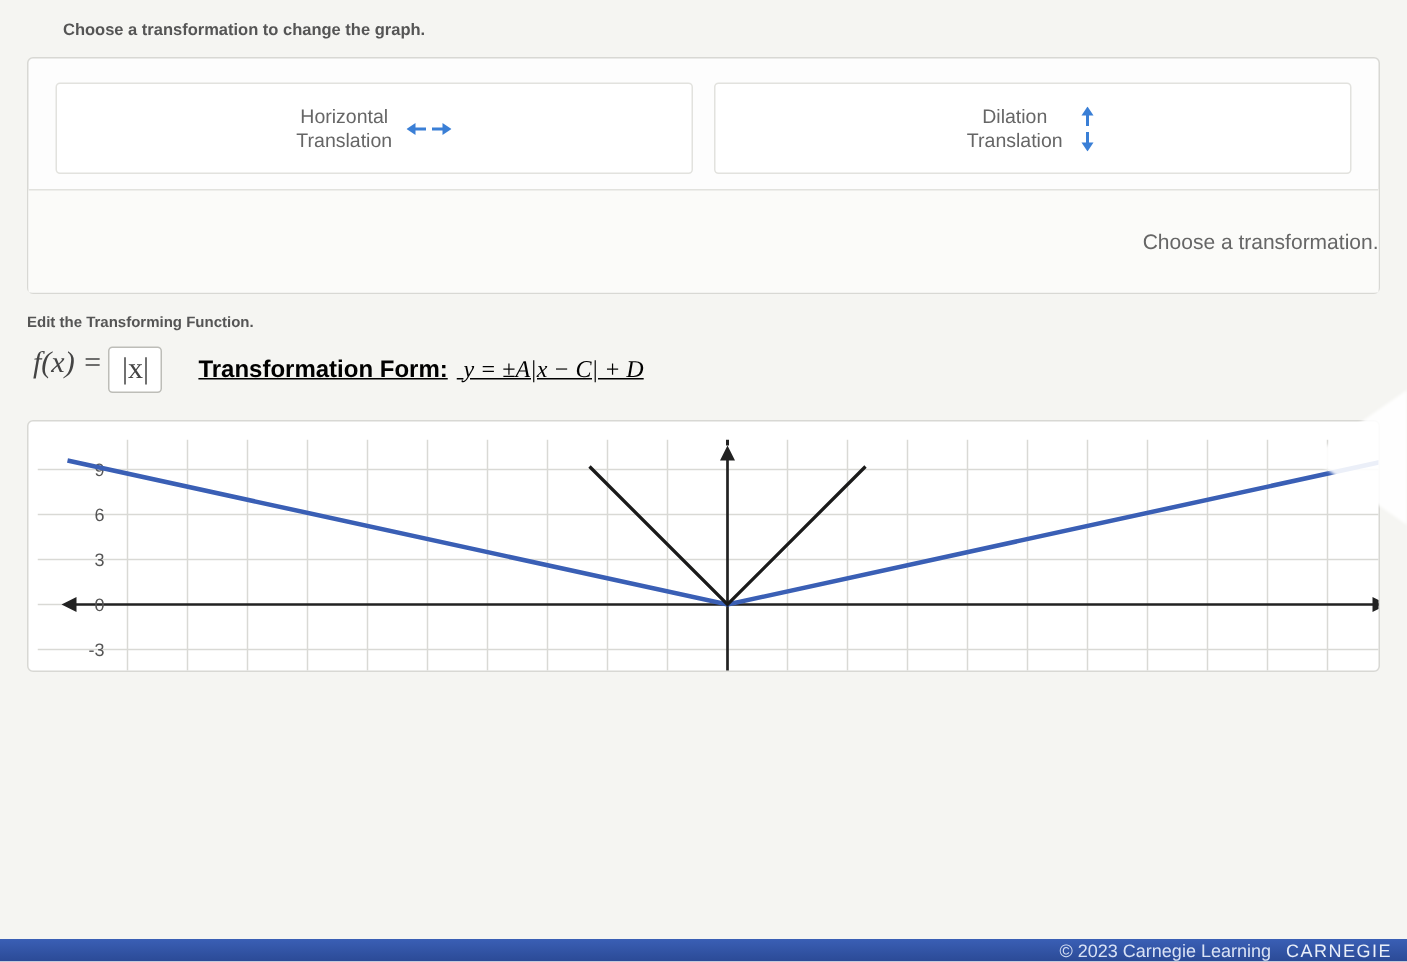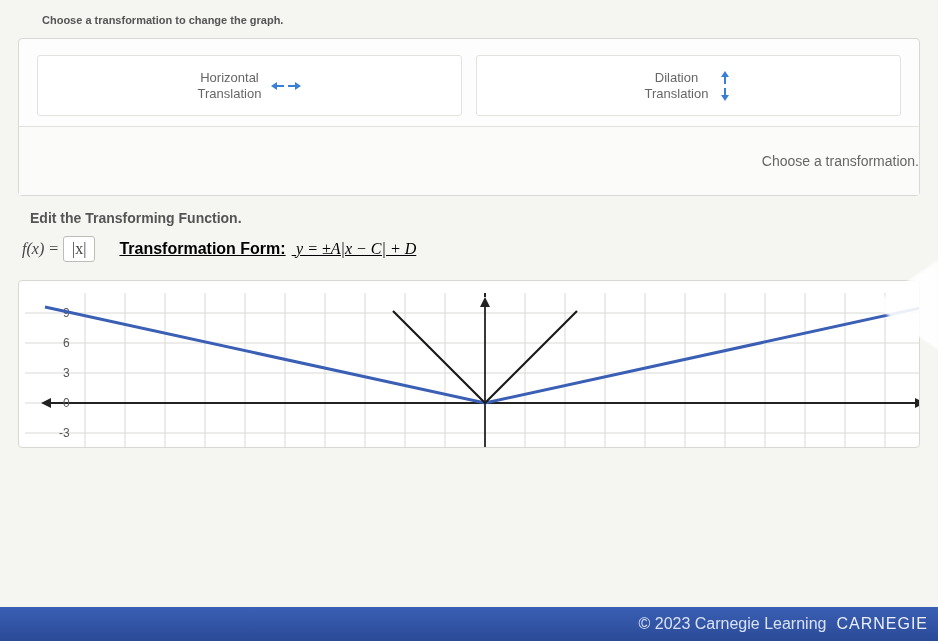--- a/index.html
+++ b/index.html
@@ -55,37 +55,37 @@
   .icon-slot svg { display:block; }
   .drop-area {
     border-top: 1px solid #e2e2de;
     padding: 26px 0;
     text-align: right;
     font-size: 14px;
     color: #666;
     background:#fbfbf9;
   }
   .sub-heading {
-    font-size: 14px;
+    font-size: 10px;
     font-weight: 600;
     color: #555;
-    margin: 6px 0 10px 12px;
+    margin: 6px 0 10px 0;
   }
   .func-row {
     display: flex;
     align-items: center;
     gap: 24px;
     margin-bottom: 18px;
     padding-left: 4px;
   }
   .func-expr {
-    font-size: 16px;
+    font-size: 20px;
     color: #444;
     display:flex;
-    align-items:center;
+    align-items:flex-start;
     gap:4px;
   }
   .func-box {
     display:inline-block;
     border: 1px solid #bdbdb8;
     border-radius: 3px;
     padding: 3px 8px;
     background:#fff;
     font-family: "Cambria Math", serif;
   }
@@ -100,24 +100,24 @@
     border: 1px solid #d8d8d4;
     border-radius: 4px;
     background: #fff;
     padding: 12px 6px 0 6px;
     height: 168px;
     overflow:hidden;
   }
   .footer {
     position:absolute;
     left:0; right:0; bottom:0;
-    height: 34px;
+    height: 15px;
     background: linear-gradient(#3a5fb5,#2b4a96);
     color:#d9e2f5;
-    font-size:16px;
+    font-size:12px;
     display:flex;
     justify-content:flex-end;
     align-items:center;
     padding: 0 10px;
     gap:10px;
   }
   .footer .brand { font-weight:400; letter-spacing:1px; color:#eaeff9;}
   .glare {
     position:absolute;
     right:0; top:260px;

